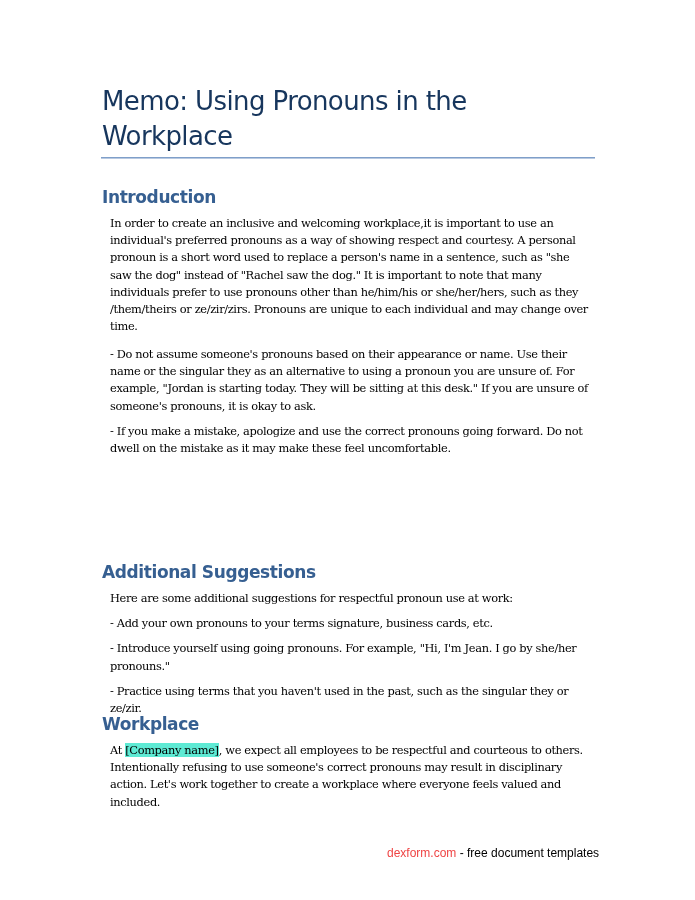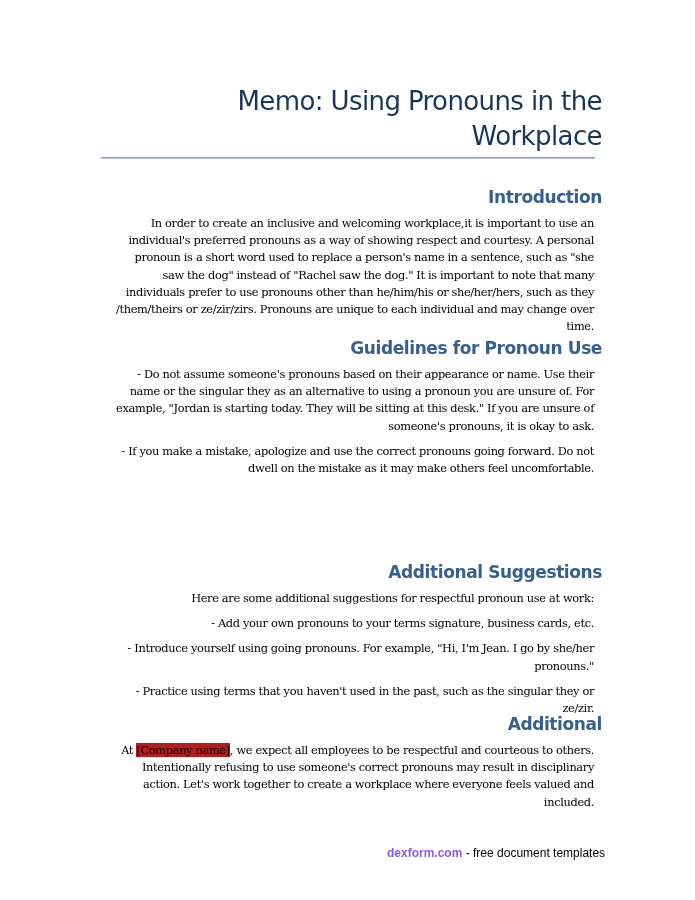--- a/index.html
+++ b/index.html
@@ -13,21 +13,20 @@
       position: relative;
       overflow: hidden;
     }
     .page {
       position: absolute;
       left: 0;
       top: 0;
       width: 695px;
       height: 896px;
       background: #ffffff;
-      text-align: right;
     }
     .title {
       position: absolute;
       left: 102px;
       top: 84px;
       width: 500px;
       font-family: "DejaVu Sans", sans-serif;
       font-size: 26px;
       line-height: 35px;
       color: #17365d;
@@ -60,65 +59,64 @@
     }
     .para {
       font-family: "DejaVu Serif", serif;
       font-size: 11.4px;
       line-height: 17.2px;
       color: #000000;
       margin: 8px;
       letter-spacing: -0.35px;
     }
     .highlight {
-      background: #b91c1c;
+      background: #5eead4;
     }
     .footer {
       position: absolute;
       left: 387px;
       top: 846px;
       font-family: "Liberation Sans", sans-serif;
       font-size: 12px;
       color: #000000;
       white-space: nowrap;
     }
     .footer .brand {
-      color: #8b5cf6;
-      font-weight: bold;
+      color: #ef4444;
+      font-weight: normal;
     }
   </style>
 </head>
 <body>
 
 <div class="page">
 
   <h1 class="title">Memo: Using Pronouns in the Workplace</h1>
   <div class="title-rule"></div>
 
   <div class="section" style="top:187px;">
     <h2 class="heading">Introduction</h2>
     <p class="para">In order to create an inclusive and welcoming workplace,it is important to use an individual's preferred pronouns as a way of showing respect and courtesy. A personal pronoun is a short word used to replace a person's name in a sentence, such as "she saw the dog" instead of "Rachel saw the dog."  It is important to note that many individuals prefer to use pronouns other than he/him/his or she/her/hers,  such as they /them/theirs or ze/zir/zirs. Pronouns are unique to each individual and may change over time.</p>
   </div>
 
   <div class="section" style="top:338px;">
-    <h2 class="heading">Guidelines for Pronoun Use</h2>
     <p class="para">- Do not assume someone's pronouns based on their appearance or name. Use their name or the singular they as an alternative to using a pronoun you are unsure of. For example, "Jordan is starting today. They will be sitting at this desk." If you are unsure of someone's pronouns, it is okay to ask.</p>
-    <p class="para">- If you make a mistake, apologize and use the correct pronouns going forward. Do not dwell on the mistake as it may make others feel uncomfortable.</p>
+    <p class="para">- If you make a mistake, apologize and use the correct pronouns going forward. Do not dwell on the mistake as it may make these feel uncomfortable.</p>
   </div>
 
   <div class="section" style="top:562px;">
     <h2 class="heading">Additional Suggestions</h2>
     <p class="para">Here are some additional suggestions for respectful pronoun use at work:</p>
     <p class="para">- Add your own pronouns to your terms signature, business cards, etc.</p>
     <p class="para">- Introduce yourself using going pronouns. For example, "Hi, I'm Jean. I go by she/her pronouns."</p>
     <p class="para">- Practice using terms that you haven't used in the past, such as the singular they or ze/zir.</p>
   </div>
 
   <div class="section" style="top:714px;">
-    <h2 class="heading">Additional</h2>
+    <h2 class="heading">Workplace</h2>
     <p class="para"><span>At </span><span class="highlight">[Company name]</span><span>, we expect all employees to be respectful and courteous to others. Intentionally refusing to use someone's correct pronouns may result in disciplinary action. Let's work together to create a workplace where everyone feels valued and included.</span></p>
   </div>
 
   <div class="footer">
     <span class="brand">dexform.com</span><span> - free document templates</span>
   </div>
 
 </div>
 
 </body></html>

